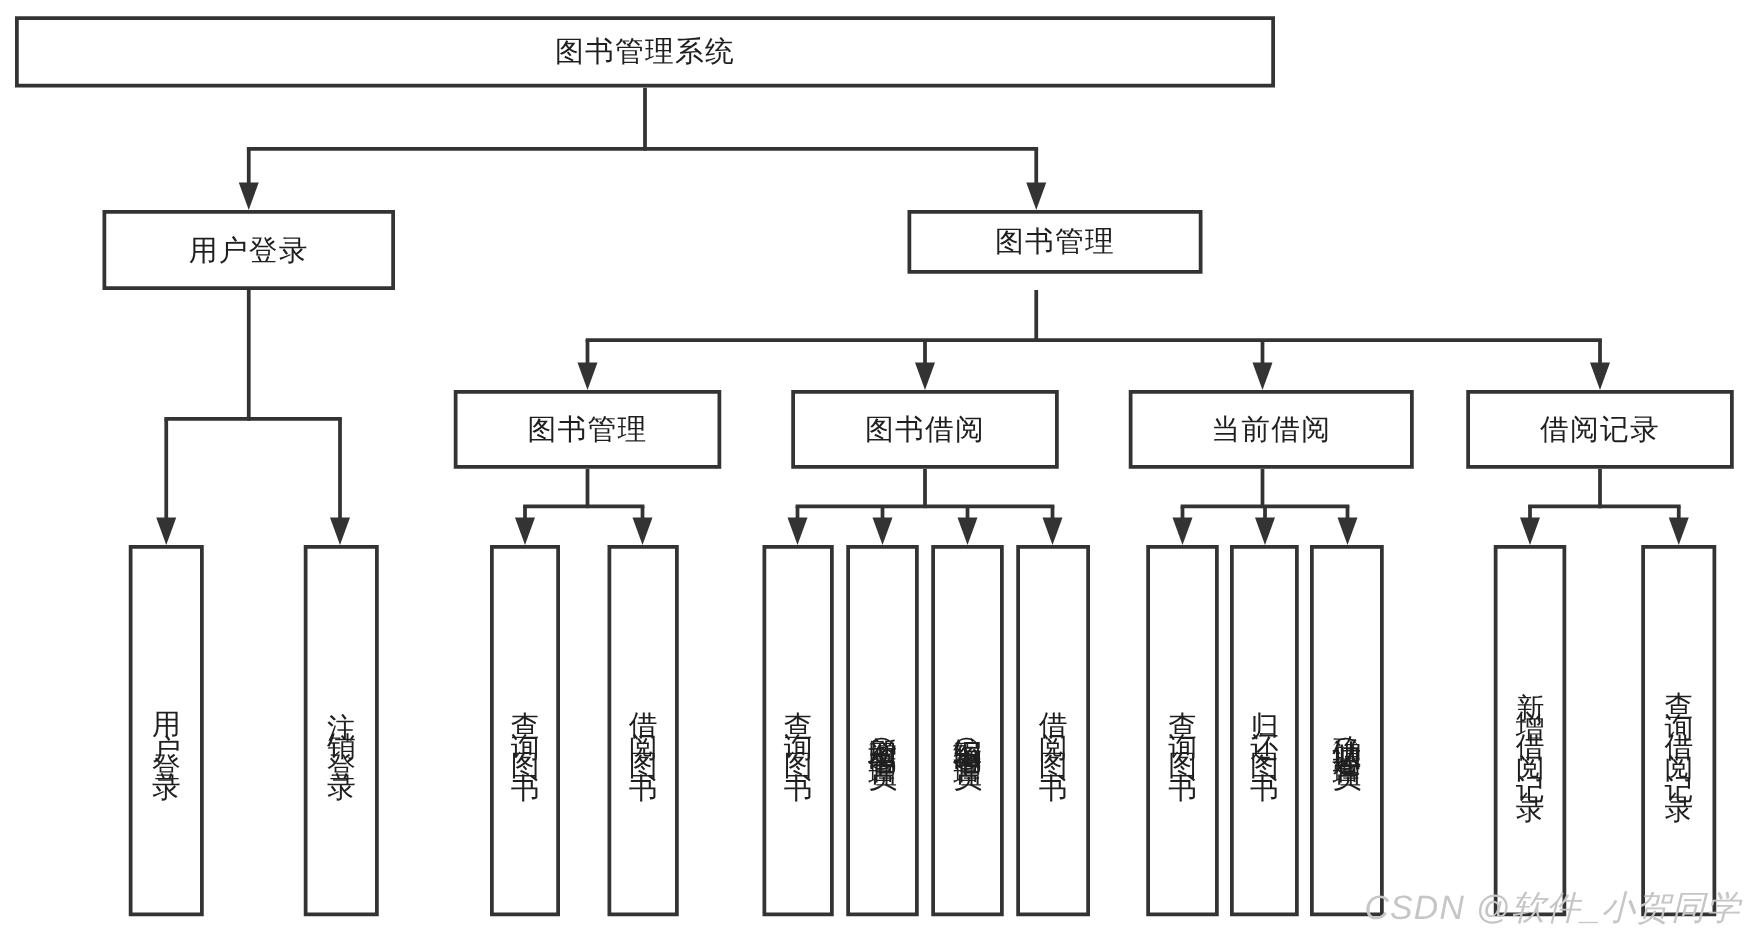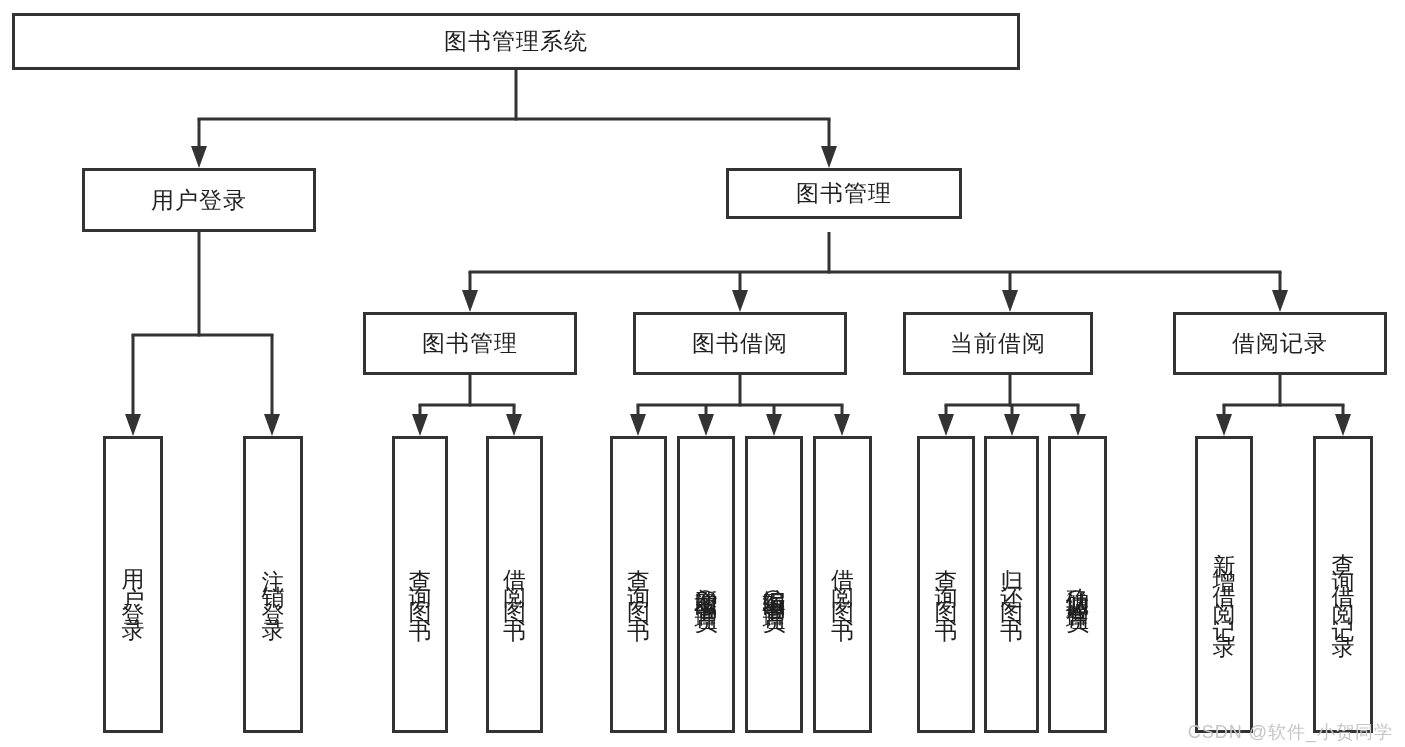--- a/index.html
+++ b/index.html
@@ -28,21 +28,21 @@
     font-size:23px;
     letter-spacing:1px;
     white-space:nowrap;
   }
   
   .b-root          {left:12px;  top:13px;  width:1008px; height:57px;}
   .b-user-login    {left:82px;  top:168px; width:234px;  height:64px;}
   .b-book-mgmt     {left:726px; top:168px; width:236px;  height:51px;}
   .b-new-book-rec  {left:363px; top:312px; width:214px;  height:63px;}
   .b-book-borrow   {left:633px; top:312px; width:214px;  height:63px;align-items:center;}
-  .b-current-borrow{left:903px; top:312px; width:190px;  height:63px;}
+  .b-current-borrow{left:903px; top:312px; width:228px;  height:63px;}
   .b-borrow-records{left:1173px;top:312px; width:214px;  height:63px;}
   
   .leaf{height:297px;top:436px;}
   .leaf .v{
     writing-mode:vertical-rl;
     text-orientation:mixed;
     letter-spacing:0.72em;
     line-height:1;
   }
   .leaf .v.long{letter-spacing:0.14em;}
@@ -55,24 +55,25 @@
   .l-bb-edit   {left:745px; width:58px;}
   .l-bb-borrow {left:813px; width:59px;}
   .l-cb-query  {left:917px; width:58px;}
   .l-cb-return {left:984px; width:55px;}
   .l-cb-confirm{left:1048px;width:59px;}
   .l-br-add    {left:1195px;width:58px;}
   .l-br-query  {left:1313px;width:60px;}
   #watermark{
     position:absolute;
     right:12px;bottom:3px;
-    font-size:18px;
+    font-size:27px;
     color:var(--wm);
     letter-spacing:1px;
     white-space:nowrap;
+    font-style:italic;
   }
 </style>
 </head>
 <body>
 
 <div id="stage">
 
   <svg id="connectors" viewBox="0 0 1405 747" xmlns="http://www.w3.org/2000/svg">
 
     <line x1="516" y1="70" x2="516" y2="120.5"></line>

